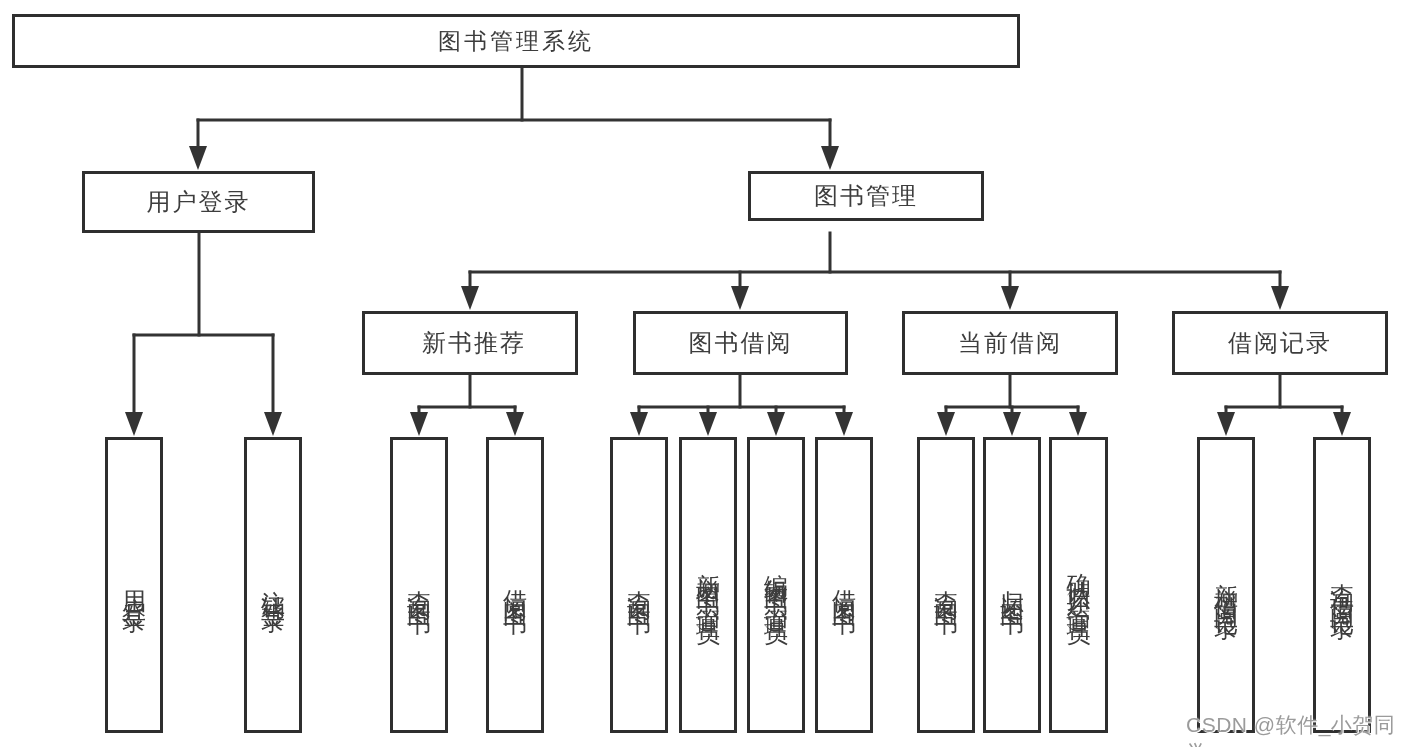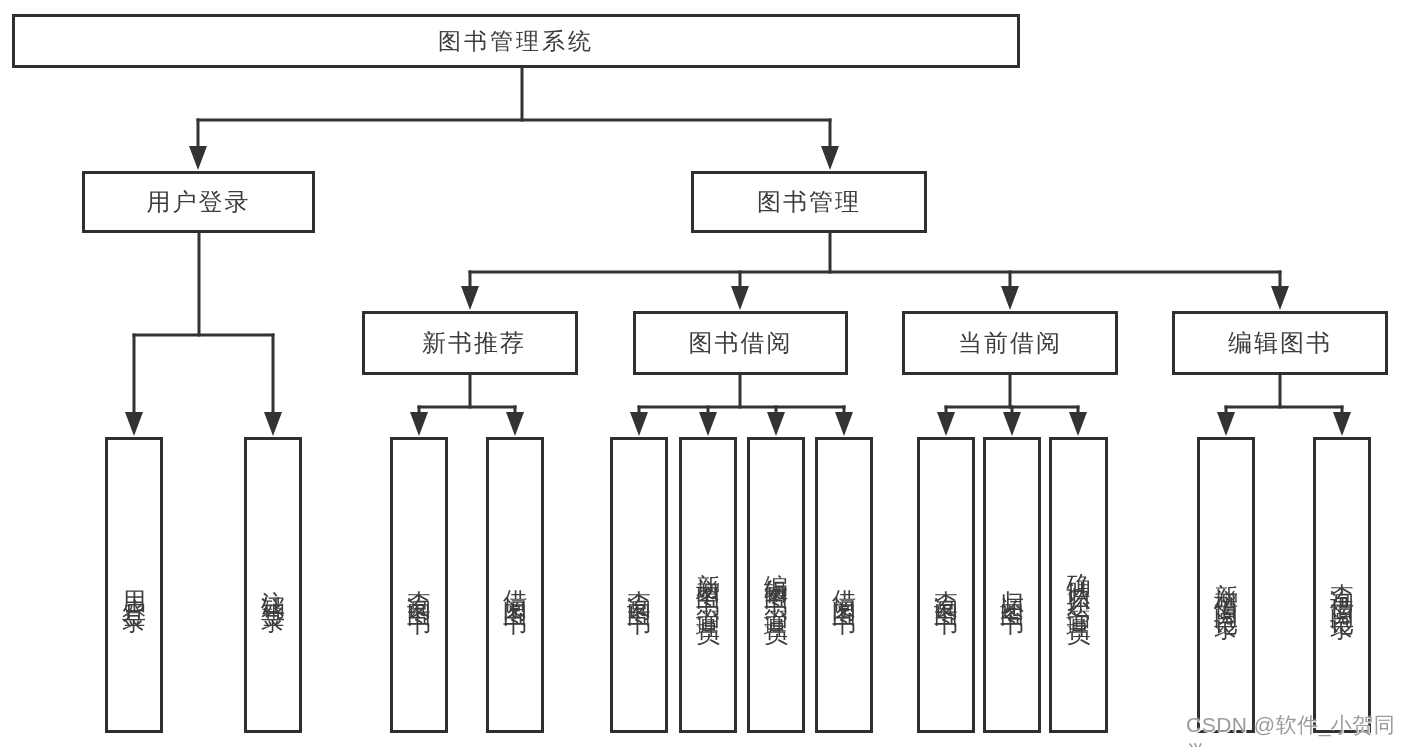--- a/index.html
+++ b/index.html
@@ -94,26 +94,26 @@
       <polygon points="1003,412 1021,412 1012,436"></polygon>
       <polygon points="1069,412 1087,412 1078,436"></polygon>
       <polygon points="1217,412 1235,412 1226,436"></polygon>
       <polygon points="1333,412 1351,412 1342,436"></polygon>
     </g>
   </svg>
 
   <div class="node h root" style="left:12px;top:14px;width:1008px;height:54px;">图书管理系统</div>
 
   <div class="node h" style="left:82px;top:171px;width:233px;height:62px;">用户登录</div>
-  <div class="node h" style="left:691px;top:171px;width:236px;height:62px;">图书管理</div>
+  <div class="node h" style="left:748px;top:171px;width:236px;height:50px;">图书管理</div>
 
   <div class="node h" style="left:362px;top:311px;width:216px;height:64px;padding-left:8px;">新书推荐</div>
   <div class="node h" style="left:902px;top:311px;width:216px;height:64px;">当前借阅</div>
   <div class="node h" style="left:633px;top:311px;width:215px;height:64px;">图书借阅</div>
-  <div class="node h" style="left:1172px;top:311px;width:216px;height:64px;">编辑图书</div>
+  <div class="node h" style="left:1172px;top:311px;width:216px;height:64px;">借阅记录</div>
 
   <div class="node v" style="left:105px;top:437px;width:58px;height:296px;">用户登录</div>
   <div class="node v" style="left:244px;top:437px;width:58px;height:296px;">注销登录</div>
 
   <div class="node v" style="left:390px;top:437px;width:58px;height:296px;">查询图书</div>
   <div class="node v" style="left:486px;top:437px;width:58px;height:296px;">借阅图书</div>
 
   <div class="node v" style="left:610px;top:437px;width:58px;height:296px;">查询图书</div>
   <div class="node v" style="left:679px;top:437px;width:58px;height:296px;">新增图书（管理员）</div>
   <div class="node v" style="left:747px;top:437px;width:58px;height:296px;">编辑图书（管理员）</div>

